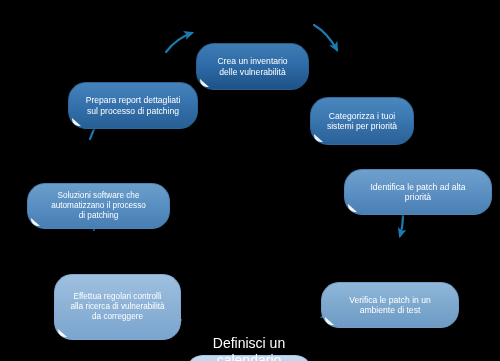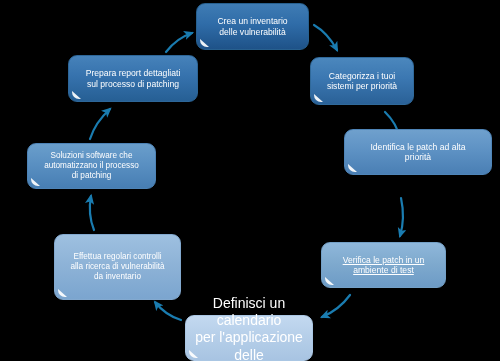--- a/index.html
+++ b/index.html
@@ -19,28 +19,29 @@
     position: absolute;
     left: 0;
     top: 0;
     width: 500px;
     height: 361px;
     pointer-events: none;
   }
   .node {
     position: absolute;
     box-sizing: border-box;
-    border-radius: 9px;
+    border-radius: 18px;
     display: flex;
     align-items: center;
     justify-content: center;
     text-align: center;
     line-height: 1.22;
     padding: 12px 6px;
     box-shadow: 0 1px 2px rgba(0,0,0,0.55);
+    margin-top: 40px;
   }
   .node .label {
     display: block;
     width: 100%;
     white-space: pre-line;
   }
   
   .node::after {
     content: "";
     position: absolute;
@@ -100,38 +101,38 @@
 delle vulnerabilità</span>
       </div>
       <div class="node tier2" style="left: 310px; top: 57px; width: 104px; height: 48px; font-size: 8.6px;">
         <span class="label">Categorizza i tuoi
 sistemi per priorità</span>
       </div>
       <div class="node tier3" style="left: 344px; top: 129px; width: 148px; height: 46px; font-size: 8.6px; justify-content: flex-end;">
         <span class="label">Identifica le patch ad alta
 priorità</span>
       </div>
-      <div class="node tier4" style="left: 321px; top: 242px; width: 125px; height: 46px; font-size: 8.6px; text-decoration: underline;">
+      <div class="node tier4" style="left: 321px; top: 242px; width: 138px; height: 46px; font-size: 8.6px;">
         <span class="label">Verifica le patch in un
 ambiente di test</span>
       </div>
       <div class="node tier5" style="left: 185px; top: 315px; width: 128px; height: 46px; font-size: 14px;">
         <span class="label">Definisci un calendario
 per l'applicazione delle
 patch</span>
       </div>
       <div class="node tier6" style="left: 54px; top: 234px; width: 127px; height: 66px; font-size: 8.2px;">
         <span class="label">Effettua regolari controlli
 alla ricerca di vulnerabilità
-da inventario</span>
+da correggere</span>
       </div>
-      <div class="node tier7" style="left: 27px; top: 143px; width: 129px; height: 46px; font-size: 8.2px;">
+      <div class="node tier7" style="left: 27px; top: 143px; width: 143px; height: 46px; font-size: 8.2px;">
         <span class="label">Soluzioni software che
 automatizzano il processo
 di patching</span>
       </div>
-      <div class="node tier8" style="left: 68px; top: 55px; width: 130px; height: 47px; font-size: 8.6px;">
+      <div class="node tier8" style="left: 68px; top: 42px; width: 130px; height: 47px; font-size: 8.6px;">
         <span class="label">Prepara report dettagliati
 sul processo di patching</span>
       </div>
     </div>
 
 </div>
 
 </body></html>

